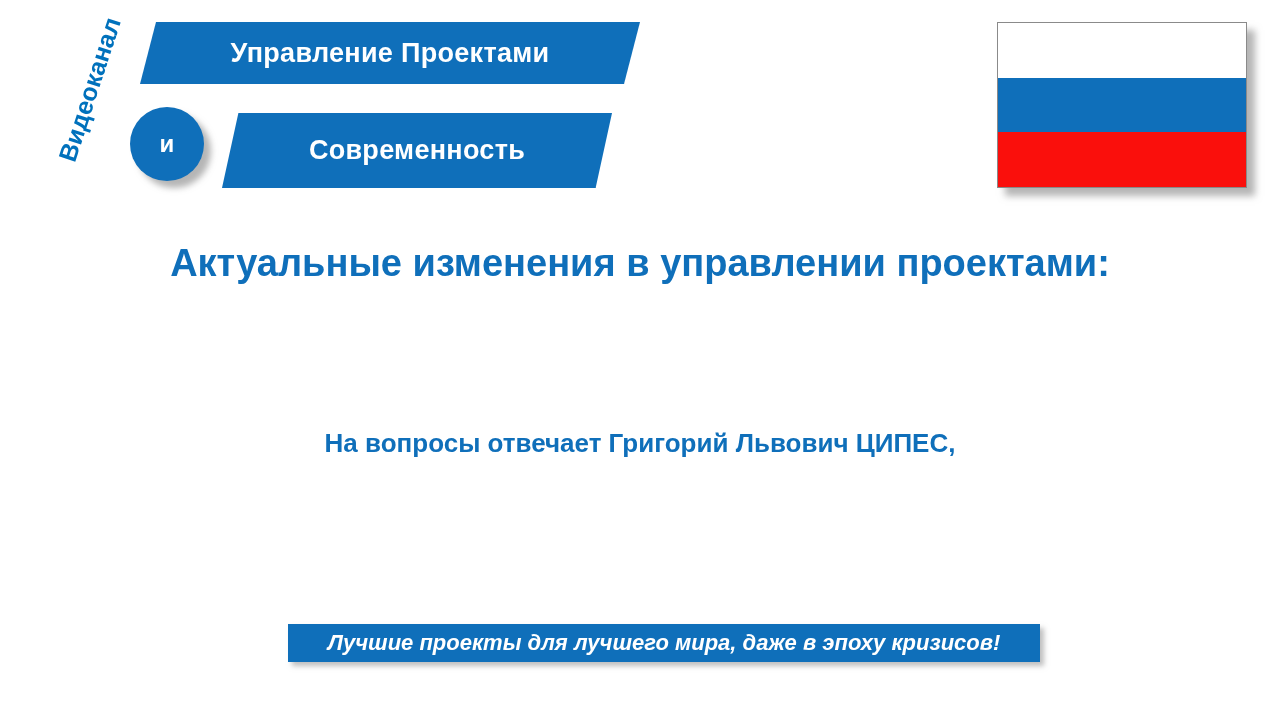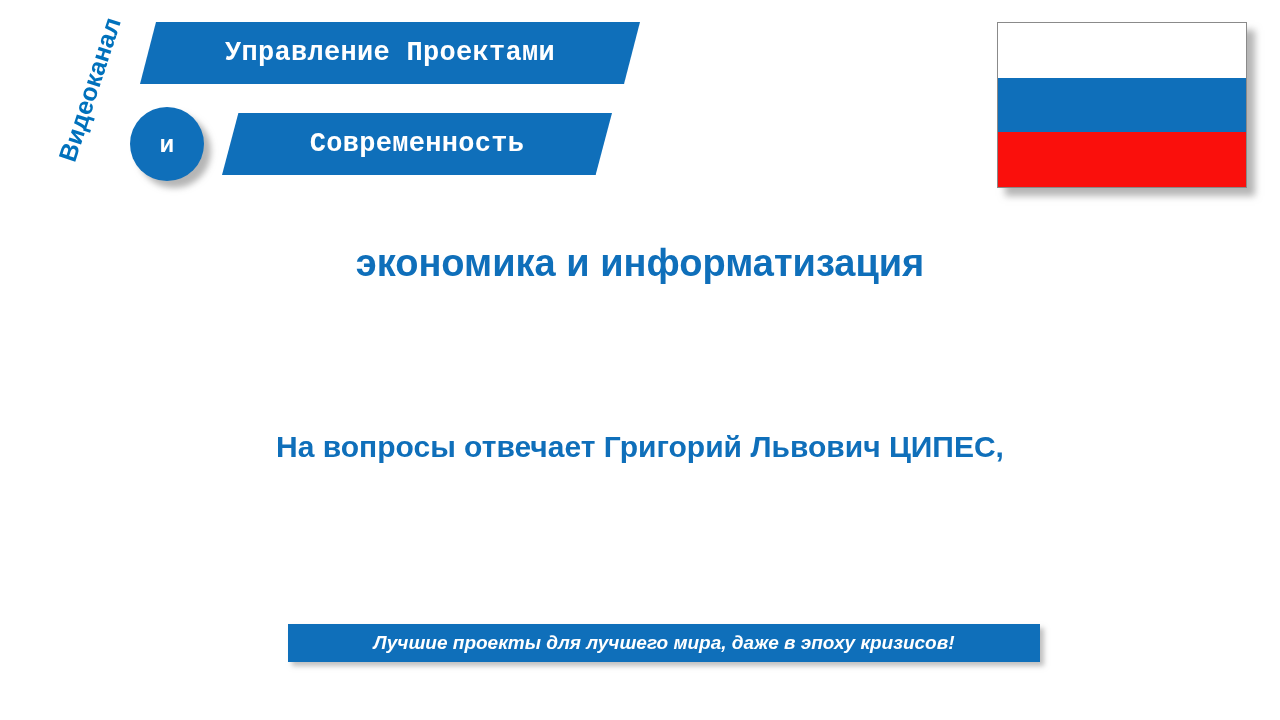--- a/index.html
+++ b/index.html
@@ -62,27 +62,26 @@
     top: 22px;
     width: 500px;
     height: 62px;
     font-size: 27px;
     clip-path: polygon(3.2% 0, 100% 0, 96.8% 100%, 0 100%);
   }
   #ribbon-bottom {
     left: 222px;
     top: 113px;
     width: 390px;
-    height: 62px;
+    height: 75px;
     font-size: 27px;
     clip-path: polygon(4.2% 0, 100% 0, 95.8% 100%, 0 100%);
   }
   #ribbon-top .label, #ribbon-bottom .label {
     letter-spacing: 0.3px;
-    font-family: Liberation Mono, monospace;
   }
 
   
   #circle-and {
     position: absolute;
     left: 130px;
     top: 107px;
     width: 74px;
     height: 74px;
     border-radius: 50%;
@@ -128,39 +127,39 @@
   }
 
   
   #speaker-block {
     position: absolute;
     left: 40px;
     top: 424px;
     width: 1200px;
     text-align: center;
     color: #0f6fba;
-    font-size: 30px;
+    font-size: 26px;
     line-height: 1.5;
   }
   #speaker-block .bold { font-weight: bold; }
   #speaker-block .link { font-weight: normal; }
 
   
   #slogan-bar {
     position: absolute;
     left: 288px;
     top: 624px;
     width: 752px;
     height: 38px;
     background: #0f6fba;
     color: #ffffff;
     display: flex;
     align-items: center;
     justify-content: center;
-    font-size: 19px;
+    font-size: 22px;
     font-weight: bold;
     font-style: italic;
     box-shadow: 4px 4px 5px rgba(130,130,130,0.5);
   }
 </style>
 </head>
 <body>
 
 <div id="header">
 
@@ -182,21 +181,21 @@
 
   <div id="flag">
     <div class="stripe white"></div>
     <div class="stripe blue"></div>
     <div class="stripe red"></div>
   </div>
 
 </div>
 
 <div id="main-title">
-  <div>экономика и информатизация</div>
+  <div>Актуальные изменения в управлении проектами:</div>
 </div>
 
 <div id="speaker-block">
   <div class="bold">На вопросы отвечает Григорий Львович ЦИПЕС,</div>
 </div>
 
 <div id="slogan-bar">
   <span>Лучшие проекты для лучшего мира, даже в эпоху кризисов!</span>
 </div>
 

